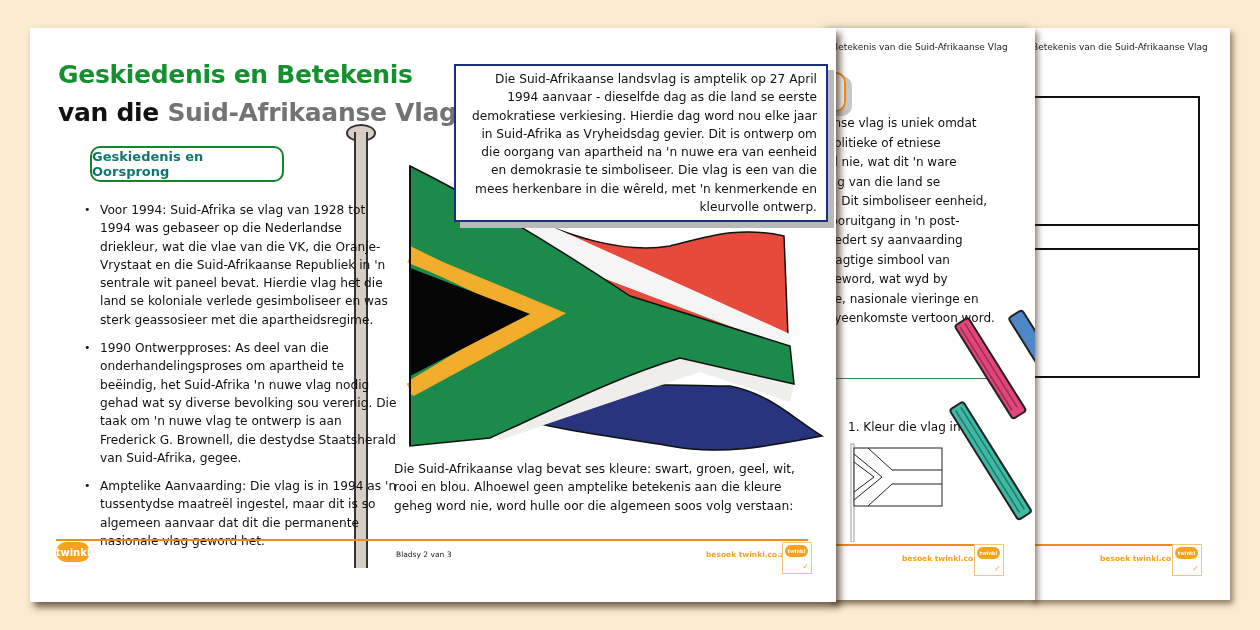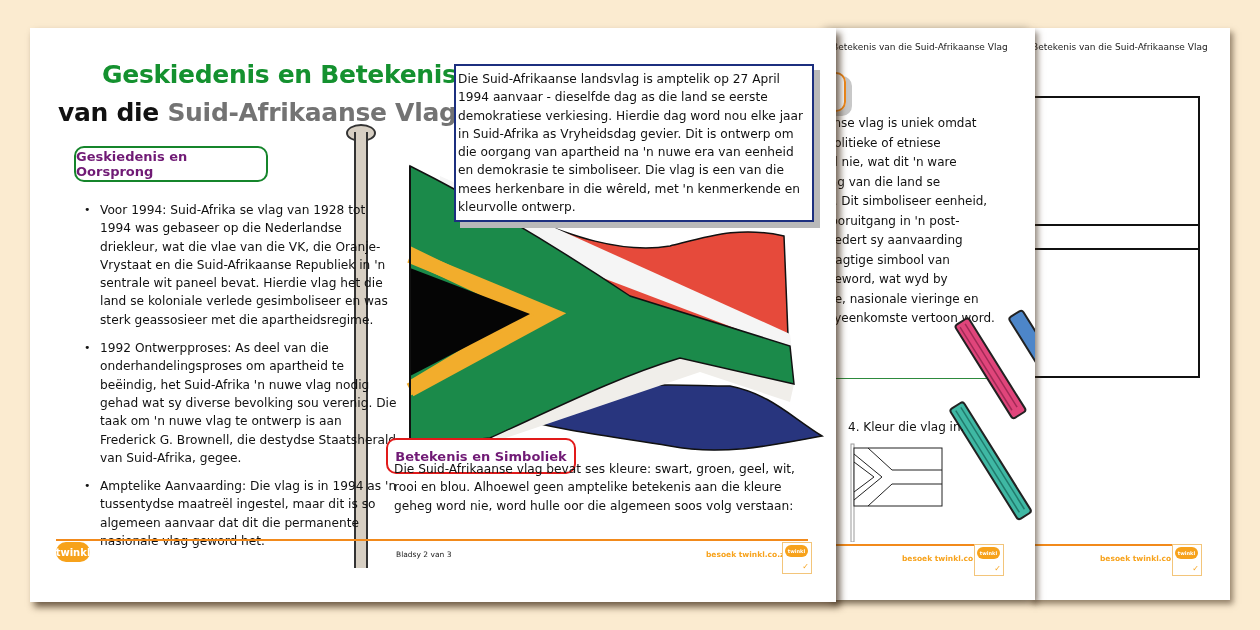--- a/index.html
+++ b/index.html
@@ -2,31 +2,31 @@
 <html><head>
 <meta charset="utf-8">
 <style>
   html,body{margin:0;padding:0;}
   body{width:1260px;height:630px;background:#fbebd0;position:relative;overflow:hidden;font-family:"DejaVu Sans",sans-serif;}
   .page{position:absolute;background:#fff;box-shadow:3px 4px 6px rgba(60,40,20,.55);}
   #page3{left:1030px;top:28px;width:200px;height:572px;}
   #page2{left:830px;top:28px;width:205px;height:572px;box-shadow:-6px 0 8px rgba(0,0,0,.25),3px 4px 6px rgba(60,40,20,.55);}
   #page1{left:30px;top:28px;width:806px;height:574px;box-shadow:4px 5px 7px rgba(50,30,10,.7);}
   .run-head{position:absolute;top:14px;font-size:9px;color:#222;white-space:nowrap;font-family:"DejaVu Sans",sans-serif;}
-  .title1{position:absolute;left:28px;top:32px;font-size:25px;font-weight:bold;color:#14912f;letter-spacing:-.3px;font-family:"DejaVu Sans",sans-serif;margin-left:44px;}
+  .title1{position:absolute;left:28px;top:32px;font-size:25px;font-weight:bold;color:#14912f;letter-spacing:-.3px;font-family:"DejaVu Sans",sans-serif;}
   .title2{position:absolute;left:28px;top:70px;font-size:25px;font-weight:bold;color:#111;letter-spacing:-.3px;font-family:"DejaVu Sans",sans-serif;}
   .title2 .accent{color:#737373;}
-  .pill{position:absolute;border-radius:10px;background:#fff;font-weight:bold;font-size:13px;color:#701a75;display:flex;align-items:center;justify-content:center;font-family:"DejaVu Sans",sans-serif;}
+  .pill{position:absolute;border-radius:10px;background:#fff;font-weight:bold;font-size:13px;color:#0f766e;display:flex;align-items:center;justify-content:center;font-family:"DejaVu Sans",sans-serif;margin-left:16px;}
   .pill.green{left:44px;top:118px;width:190px;height:32px;border:2px solid #15852b;}
   .pill.red{left:356px;top:410px;width:186px;height:32px;border:2px solid #e11a1a;}
   .body-text{font-size:12.2px;line-height:18.3px;color:#111;font-family:"DejaVu Sans",sans-serif;}
   ul.bullets{position:absolute;left:30px;top:157px;width:300px;margin:16px;padding:0 0 0 24px;list-style:none;}
   ul.bullets li{position:relative;margin-bottom:10px;}
   ul.bullets li:before{content:"•";position:absolute;left:-16px;top:0;font-size:11px;}
-  .infobox{position:absolute;left:424px;top:36px;width:352px;padding:4px 2px;border:2px solid #1c2f7f;background:#fff;box-shadow:6px 6px 0 #b9b9b9;}
+  .infobox{position:absolute;left:424px;top:36px;width:352px;padding:4px 9px;border:2px solid #1c2f7f;background:#fff;box-shadow:6px 6px 0 #b9b9b9;text-align:right;}
   .symb{position:absolute;left:364px;top:432px;width:410px;}
   .pole{position:absolute;left:324px;top:104px;width:10px;height:436px;background:#d7cfc3;border-left:2px solid #333;border-right:2px solid #333;}
   .pole-top{position:absolute;left:316px;top:96px;width:26px;height:14px;background:#d7cfc3;border:2px solid #333;border-radius:50%;}
   .flag{position:absolute;left:340px;top:118px;}
   .footer-line{position:absolute;height:2px;background:#f28a1b;}
   .logo{position:absolute;background:#f7a21b;color:#fff;font-weight:bold;font-size:10px;border-radius:12px;display:flex;align-items:center;justify-content:center;font-family:"DejaVu Sans",sans-serif;}
   .badge{position:absolute;width:28px;height:30px;border:1px solid #f3c57a;background:#fff;}
   .badge .blob{position:absolute;left:2px;top:2px;width:23px;height:12px;border-radius:6px;background:#f7a21b;color:#fff;font-size:5px;font-weight:bold;text-align:center;line-height:12px;}
   .badge .tick{position:absolute;right:2px;bottom:2px;color:#f7a21b;font-size:8px;}
   .site{position:absolute;font-size:7.5px;font-weight:bold;color:#f7a21b;white-space:nowrap;font-family:"DejaVu Sans",sans-serif;}
@@ -80,21 +80,21 @@
     </g>
     <g transform="rotate(-32 80 10)">
       <rect x="70" y="4" width="16" height="110" rx="3" fill="#4d86c9" stroke="#222" stroke-width="2"></rect>
     </g>
     <g transform="rotate(-32 20 100)">
       <rect x="10" y="96" width="16" height="130" rx="3" fill="#3fb8a4" stroke="#222" stroke-width="2"></rect>
       <line x1="15" y1="100" x2="15" y2="220" stroke="#217a6c" stroke-width="1.5"></line>
       <line x1="21" y1="100" x2="21" y2="220" stroke="#217a6c" stroke-width="1.5"></line>
     </g>
   </svg>
-  <div class="q4">4.  Kleur die vlag in.</div>
+  <div class="q4">1.  Kleur die vlag in.</div>
   <svg style="position:absolute;left:18px;top:414px;" width="96" height="100">
     <rect x="3" y="2" width="3" height="98" fill="#fff" stroke="#999" stroke-width="1"></rect>
     <rect x="6" y="6" width="88" height="58" fill="#fff" stroke="#222" stroke-width="1"></rect>
     <polyline points="6,12 34,35 6,58" fill="none" stroke="#222"></polyline>
     <polyline points="6,20 26,35 6,50" fill="none" stroke="#222"></polyline>
     <polyline points="20,6 44,28 94,28" fill="none" stroke="#222"></polyline>
     <polyline points="20,64 44,42 94,42" fill="none" stroke="#222"></polyline>
   </svg>
   <div class="footer-line" style="left:0;top:516px;width:170px;"></div>
   <div class="site" style="left:72px;top:526px;">besoek twinkl.co.za</div>
@@ -128,25 +128,24 @@
 
     <path d="M40,122 L160,168 L40,230 Z" fill="#050505"></path>
     <path d="M40,20 L40,300" stroke="#111" stroke-width="2"></path>
   </svg>
 
   <div class="infobox body-text">Die Suid-Afrikaanse landsvlag is amptelik op 27 April 1994 aanvaar - dieselfde dag as die land se eerste demokratiese verkiesing. Hierdie dag word nou elke jaar in Suid-Afrika as Vryheidsdag gevier. Dit is ontwerp om die oorgang van apartheid na 'n nuwe era van eenheid en demokrasie te simboliseer. Die vlag is een van die mees herkenbare in die wêreld, met 'n kenmerkende en kleurvolle ontwerp.</div>
 
   <div class="pill green">Geskiedenis en Oorsprong</div>
   <ul class="bullets body-text">
     <li>Voor 1994: Suid-Afrika se vlag van 1928 tot 1994 was gebaseer op die Nederlandse driekleur, wat die vlae van die VK, die Oranje-Vrystaat en die Suid-Afrikaanse Republiek in 'n sentrale wit paneel bevat. Hierdie vlag het die land se koloniale verlede gesimboliseer en was sterk geassosieer met die apartheidsregime.</li>
-    <li>1992 Ontwerpproses: As deel van die onderhandelingsproses om apartheid te beëindig, het Suid-Afrika 'n nuwe vlag nodig gehad wat sy diverse bevolking sou verenig. Die taak om 'n nuwe vlag te ontwerp is aan Frederick G. Brownell, die destydse Staatsherald van Suid-Afrika, gegee.</li>
+    <li>1990 Ontwerpproses: As deel van die onderhandelingsproses om apartheid te beëindig, het Suid-Afrika 'n nuwe vlag nodig gehad wat sy diverse bevolking sou verenig. Die taak om 'n nuwe vlag te ontwerp is aan Frederick G. Brownell, die destydse Staatsherald van Suid-Afrika, gegee.</li>
     <li>Amptelike Aanvaarding: Die vlag is in 1994 as 'n tussentydse maatreël ingestel, maar dit is so algemeen aanvaar dat dit die permanente nasionale vlag geword het.</li>
   </ul>
 
-  <div class="pill red">Betekenis en Simboliek</div>
   <div class="symb body-text">Die Suid-Afrikaanse vlag bevat ses kleure: swart, groen, geel, wit, rooi en blou. Alhoewel geen amptelike betekenis aan die kleure geheg word nie, word hulle oor die algemeen soos volg verstaan:</div>
 
   <div class="footer-line" style="left:26px;top:511px;width:752px;"></div>
   <div class="logo" style="left:26px;top:514px;width:34px;height:20px;">twinkl</div>
   <div class="pagenum" style="left:366px;top:522px;">Bladsy 2 van 3</div>
   <div class="site" style="left:676px;top:522px;">besoek twinkl.co.za</div>
   <div class="badge" style="left:752px;top:514px;">
       <div class="blob">twinkl</div>
       <div class="tick">✓</div>
     </div>

